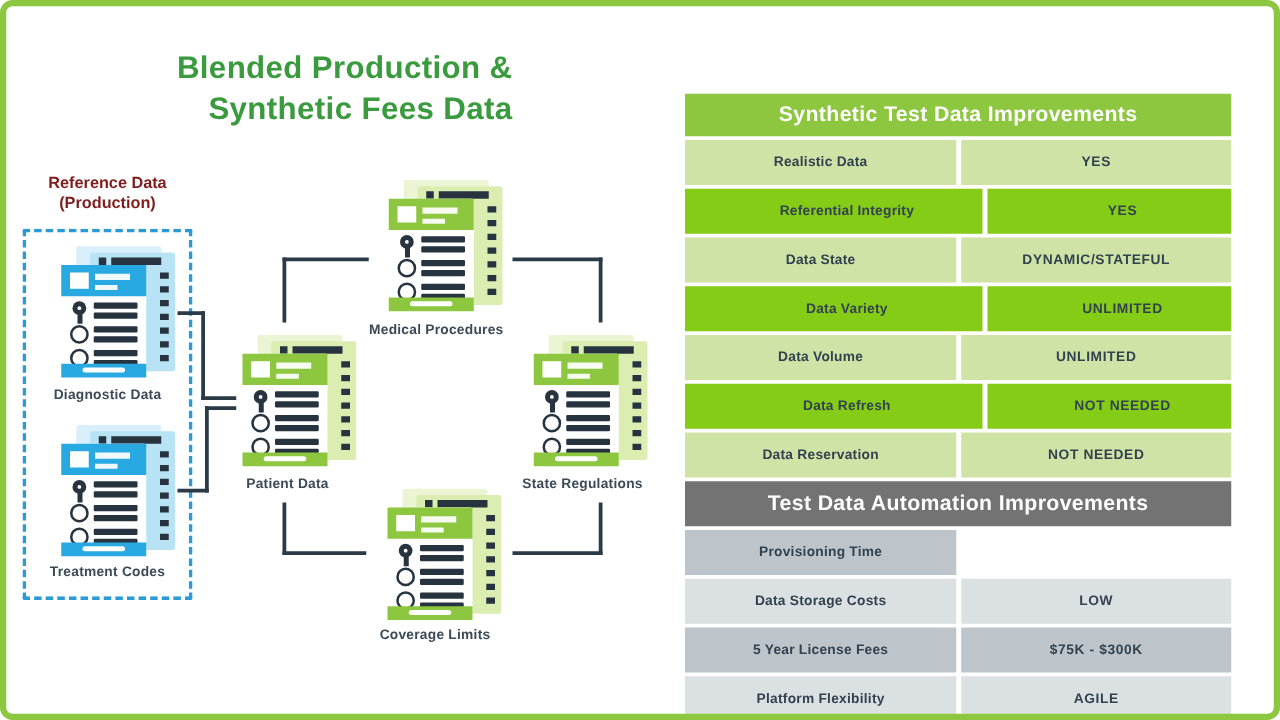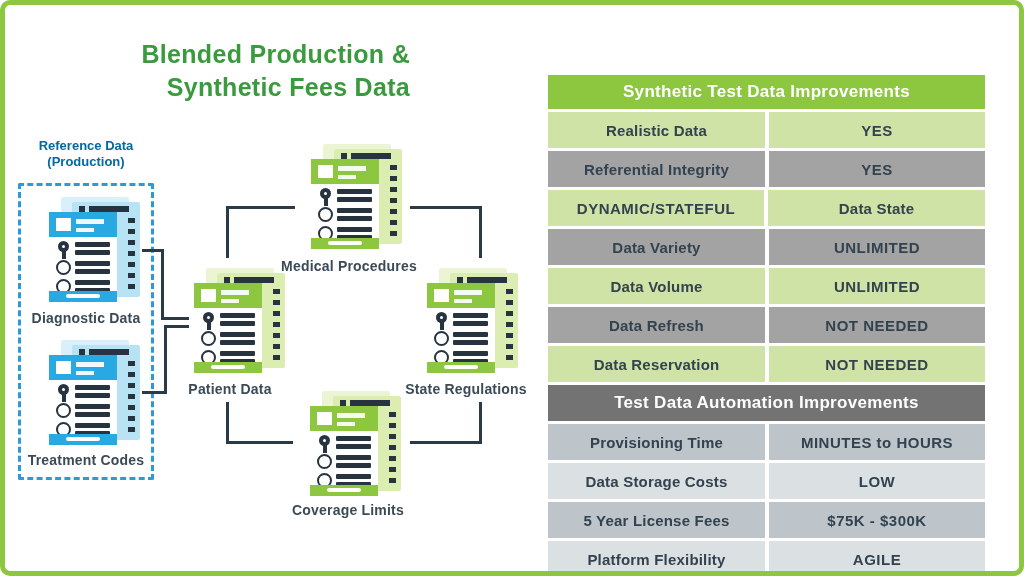--- a/index.html
+++ b/index.html
@@ -9,21 +9,21 @@
   .frame { position:absolute; inset:0; border:5px solid #8dc63f; border-radius:10px;
            pointer-events:none; z-index:50; }
 
   
   .main-title { position:absolute; left:115px; top:38px; width:295px; text-align:right;
                 color:#3a9a3e; font-weight:bold; font-size:25px; line-height:33px;
                 letter-spacing:.3px; }
 
   
   .ref-label { position:absolute; left:16px; top:138px; width:140px; text-align:center;
-               color:#0369a1; font-weight:bold; font-size:13px; line-height:16px; }
+               color:#7f1d1d; font-weight:bold; font-size:13px; line-height:16px; }
   .ref-box { position:absolute; left:18px; top:183px; width:136px; height:297px;
              border:3px dashed #2b9ad6; box-sizing:border-box; border-radius:2px; }
 
   
   .doc { position:absolute; width:92px; height:107px; }
   .doc.green { --accent:#8dc63f; --tint1:#dcedb2; --tint2:#ecf5d3; --dark:#27343f; }
   .doc.blue  { --accent:#29a9e1; --tint1:#b7e3f5; --tint2:#d9effb; --dark:#27343f; }
   .sheet { position:absolute; border-radius:2px; }
   .sheet.mid   { left:12px; top:0; width:68px; height:90px; background:var(--tint2); }
   .sheet.back  { left:23px; top:5px; width:68px; height:95px; background:var(--tint1); }
@@ -44,38 +44,38 @@
   .key-icon .kh { position:absolute; left:1px; top:0; width:11px; height:11px; border-radius:50%; background:var(--dark); }
   .key-icon .kd { position:absolute; left:5px; top:4px; width:3px; height:3px; border-radius:50%; background:#fff; }
   .key-icon .ks { position:absolute; left:4.5px; top:9px; width:4px; height:9px; background:var(--dark); }
   .ring { position:absolute; left:0; top:0; width:15px; height:15px; border:2.5px solid var(--dark);
           border-radius:50%; box-sizing:border-box; }
   .dfoot { position:absolute; left:0; bottom:0; right:0; height:11px; background:var(--accent); }
   .dfoot .fbar { position:absolute; left:50%; transform:translateX(-50%); top:3px; width:34px; height:4px;
                  background:#fff; border-radius:2px; }
 
   .doc-label { position:absolute; text-align:center; color:#3b4a56; font-weight:bold;
-               font-size:14px; letter-spacing:.2px; }
+               font-size:11px; letter-spacing:.2px; }
 
   
   .conn { position:absolute; background:#2b3a47; }
 
   
   .tbl { position:absolute; left:548px; top:39px; width:437px;margin-top:36px; }
   .thead { height:34px; margin-bottom:3px; display:flex; align-items:center; justify-content:center;
            color:#ffffff; font-weight:bold; font-size:17px; letter-spacing:.3px; }
   .thead.green { background:#8dc63f; }
   .thead.dark  { background:#737373; height:36px; }
   .trow { display:flex; gap:4px; height:36px; margin-bottom:3px; }
   .tcell { display:flex; align-items:center; justify-content:center; font-weight:bold;
-           font-size:15px; color:#33424f; }
+           font-size:11px; color:#33424f; }
   .tcell.lbl { flex:0 0 217px; letter-spacing:.2px; }
   .tcell.val { flex:1; letter-spacing:.5px; }
   .g1 .tcell { background:#cfe3a6; }
-  .g2 .tcell { background:#a3a3a3; }
+  .g2 .tcell { background:#84cc16;padding-left:21px; }
   .y1 .tcell { background:#bdc5cb; }
   .y2 .tcell { background:#dbe0e3; }
 </style>
 </head>
 <body>
 
 <div class="frame"></div>
 
 <div class="main-title">
   <div>Blended Production &amp;</div>
@@ -427,22 +427,22 @@
 
   <div class="trow g1">
     <div class="tcell lbl">Realistic Data</div>
     <div class="tcell val">YES</div>
   </div>
   <div class="trow g2">
     <div class="tcell lbl">Referential Integrity</div>
     <div class="tcell val">YES</div>
   </div>
   <div class="trow g1">
+    <div class="tcell lbl">Data State</div>
     <div class="tcell val">DYNAMIC/STATEFUL</div>
-    <div class="tcell lbl">Data State</div>
   </div>
   <div class="trow g2">
     <div class="tcell lbl">Data Variety</div>
     <div class="tcell val">UNLIMITED</div>
   </div>
   <div class="trow g1">
     <div class="tcell lbl">Data Volume</div>
     <div class="tcell val">UNLIMITED</div>
   </div>
   <div class="trow g2">
@@ -451,21 +451,20 @@
   </div>
   <div class="trow g1">
     <div class="tcell lbl">Data Reservation</div>
     <div class="tcell val">NOT NEEDED</div>
   </div>
 
   <div class="thead dark">Test Data Automation Improvements</div>
 
   <div class="trow y1">
     <div class="tcell lbl">Provisioning Time</div>
-    <div class="tcell val">MINUTES to HOURS</div>
   </div>
   <div class="trow y2">
     <div class="tcell lbl">Data Storage Costs</div>
     <div class="tcell val">LOW</div>
   </div>
   <div class="trow y1">
     <div class="tcell lbl">5 Year License Fees</div>
     <div class="tcell val">$75K - $300K</div>
   </div>
   <div class="trow y2">

